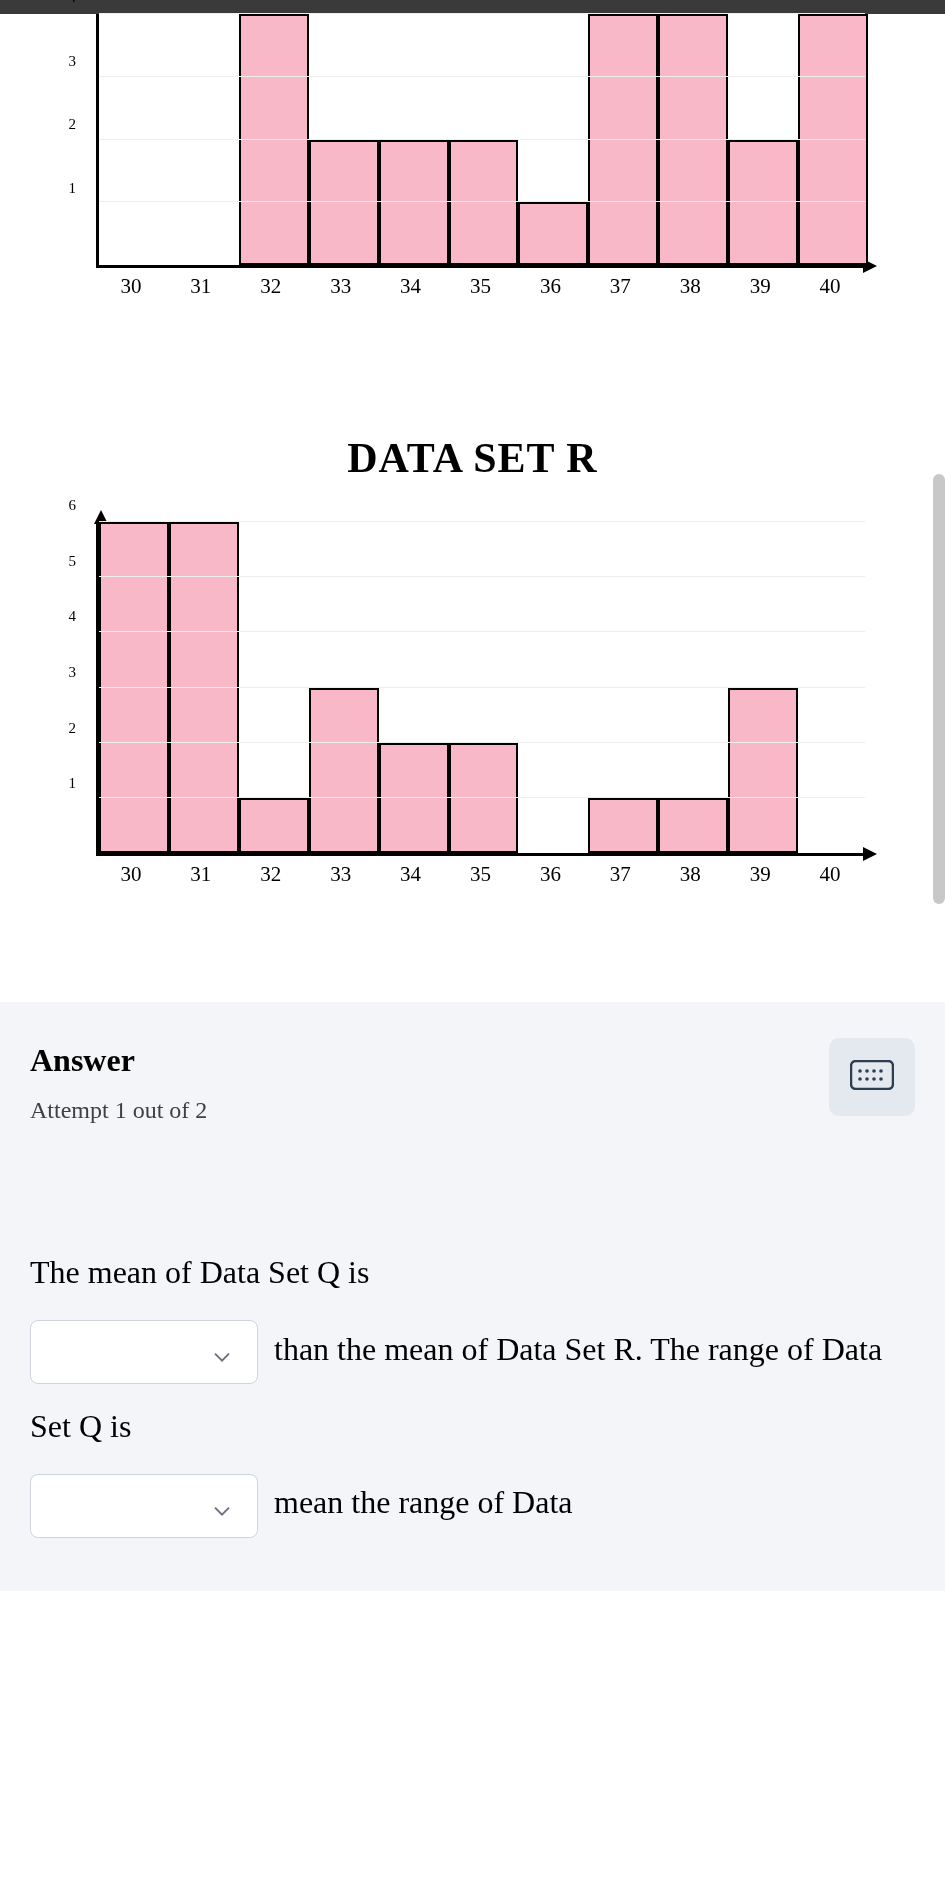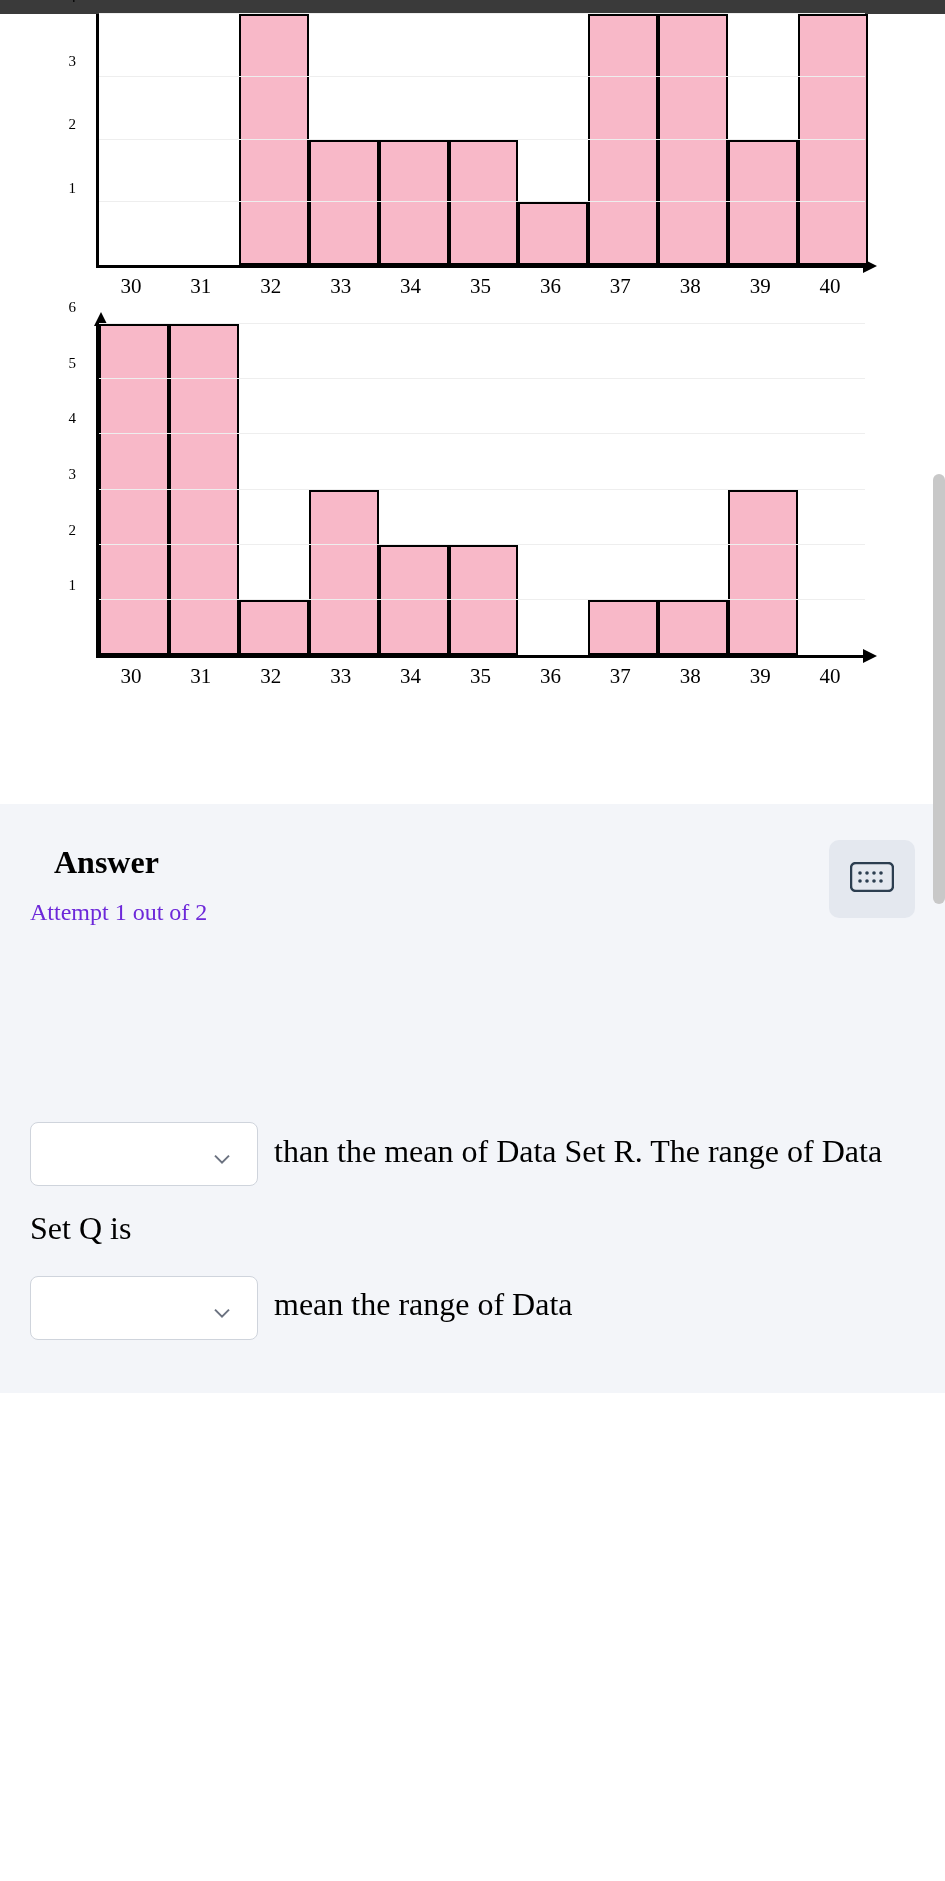--- a/index.html
+++ b/index.html
@@ -45,22 +45,22 @@
     text-align: center; font-size: 42px;
     margin: 110px 0 40px 0; letter-spacing: 1px;
     font-family: Georgia, serif;
   }
   .answer-panel {
     background: #f3f5f9;
     margin-top: 90px;
     padding: 40px 30px 50px 30px;
     position: relative;
   }
-  .answer-hdr { font-size: 32px; font-weight: bold; font-family: Georgia, serif; margin-left: 24px; }
-  .attempt { font-size: 24px; color: #6d28d9; margin-top: 18px; font-family: Georgia, serif; }
+  .answer-hdr { font-size: 32px; font-weight: bold; font-family: Georgia, serif; }
+  .attempt { font-size: 24px; color: #404040; margin-top: 18px; font-family: Georgia, serif; }
   .kb-btn {
     position: absolute; right: 30px; top: 36px;
     width: 86px; height: 78px;
     background: #e4e8ef; border-radius: 10px;
     display: flex; align-items: center; justify-content: center;
     cursor: pointer;
   }
   .kb-btn svg { width: 44px; height: 30px; }
   .prompt { margin-top: 110px; font-size: 32px; line-height: 2.4; font-family: Georgia, serif; }
   .sel {
@@ -119,20 +119,21 @@
             <div class="x-tick" style="left: 384.5px;">35</div>
             <div class="x-tick" style="left: 454.409px;">36</div>
             <div class="x-tick" style="left: 524.318px;">37</div>
             <div class="x-tick" style="left: 594.227px;">38</div>
             <div class="x-tick" style="left: 664.136px;">39</div>
             <div class="x-tick" style="left: 734.045px;">40</div>
           </div>
     </div>
   </div>
 
+  <h2 class="chart-title">DATA SET R</h2>
 
   <div class="chart-wrap">
     <div class="chart chart-r" id="chartR">
       <div class="arrow-y"></div>
       <div class="arrow-x"></div>
       <div class="y-ticks" id="yTicksR" style="top: 0px; bottom: 56px;">
             <div class="y-tick" style="bottom: calc(16.6667%);">1</div>
             <div class="y-tick" style="bottom: calc(33.3333%);">2</div>
             <div class="y-tick" style="bottom: calc(50%);">3</div>
             <div class="y-tick" style="bottom: calc(66.6667%);">4</div>
@@ -187,21 +188,21 @@
           <circle cx="31" cy="11" r="1.8" fill="#2c3e50"></circle>
           <circle cx="10" cy="19" r="1.8" fill="#2c3e50"></circle>
           <circle cx="17" cy="19" r="1.8" fill="#2c3e50"></circle>
           <circle cx="24" cy="19" r="1.8" fill="#2c3e50"></circle>
           <circle cx="31" cy="19" r="1.8" fill="#2c3e50"></circle>
         </svg>
       </span>
     </div>
 
     <div class="prompt">
-      <br>
+      <span>The mean of Data Set Q is</span><br>
       <span class="sel">
         <span class="chev">
           <svg viewBox="0 0 18 12">
                 <path d="M2 3 L9 10 L16 3" fill="none" stroke="#6b7280" stroke-width="2"></path>
               </svg>
         </span>
       </span>
       <span>than the mean of Data Set R. The range of Data Set Q is</span><br>
       <span class="sel">
         <span class="chev">

